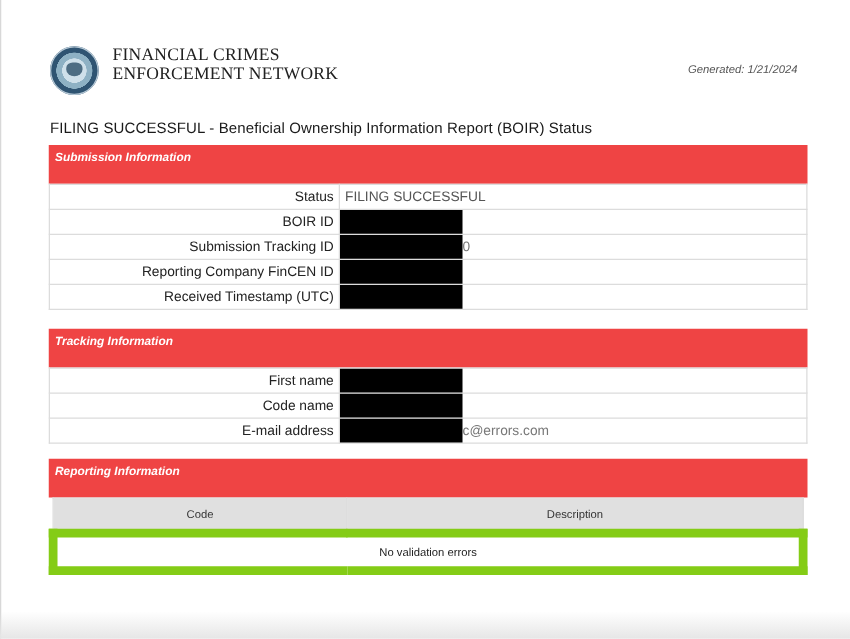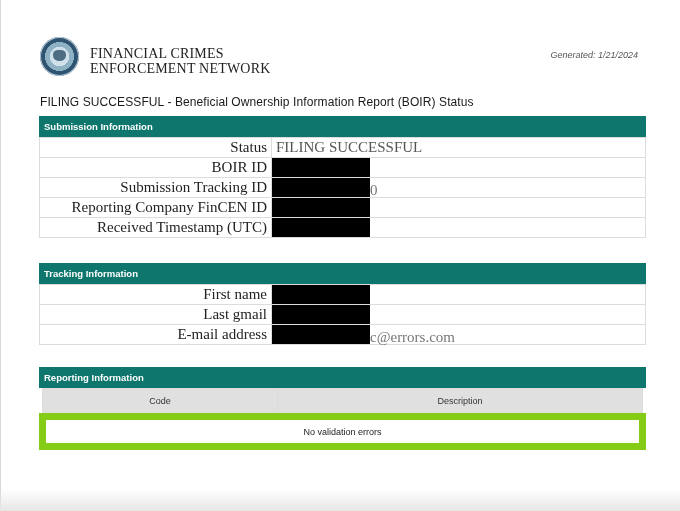--- a/index.html
+++ b/index.html
@@ -9,21 +9,21 @@
     font-family: "Liberation Sans", "DejaVu Sans", sans-serif;
     color: #222;
   }
   .left-edge {
     position: absolute; left: 0; top: 0; width: 1px; height: 511px; background: #d8d8d8;
   }
   .bottom-fade {
     position: absolute; left: 0; bottom: 0; width: 680px; height: 22px;
     background: linear-gradient(to bottom, rgba(235,235,235,0), #e6e6e6);
   }
-  .header { position: absolute; left: 40px; top: 37px; display: flex; align-items: flex-end; }
+  .header { position: absolute; left: 40px; top: 37px; display: flex; align-items: flex-start; }
   .seal {
     width: 39px; height: 39px; border-radius: 50%;
     background: radial-gradient(circle at 50% 50%, #cfe0ea 0 35%, #8eb1c4 36% 52%, #2f5472 53% 100%);
     position: relative; box-shadow: 0 0 0 1px #b7c9d6 inset;
   }
   .seal::after {
     content: ""; position: absolute; left: 13px; top: 13px; width: 13px; height: 11px;
     background: #4e6d83; border-radius: 40% 40% 50% 50%;
   }
   .agency {
@@ -31,24 +31,24 @@
     font-size: 14px; line-height: 15px; color: #222; letter-spacing: 0.2px;
   }
   .generated {
     position: absolute; right: 42px; top: 50px; font-size: 9px; color: #555; font-style: italic;
   }
   .page-title {
     position: absolute; left: 40px; top: 95px; font-size: 12px; color: #1a1a1a; letter-spacing: 0.1px;
   }
   .section { position: absolute; left: 39px; width: 607px; }
   .section-head {
-    background: #0f766e; color: #fff; font-weight: bold; font-size: 9.5px;
-    height: 21px; line-height: 21px; padding-left: 5px; box-sizing: border-box;
+    background: #ef4444; color: #fff; font-weight: bold; font-size: 9.5px;
+    height: 31px; line-height: 21px; padding-left: 5px; box-sizing: border-box; font-style: italic;
   }
-  table.kv { width: 100%; border-collapse: collapse; font-size: 15px; font-family: Liberation Serif, serif; }
+  table.kv { width: 100%; border-collapse: collapse; font-size: 11px; }
   table.kv td {
     border: 1px solid #dcdcdc; height: 20px; padding: 0 4px; box-sizing: border-box;
   }
   table.kv td.lbl { width: 232px; text-align: right; color: #222; }
   table.kv td.val { color: #555; position: relative; }
   .redact {
     position: absolute; left: 0; top: 0; width: 98px; height: 19px; background: #000;
   }
   .tail { position: absolute; left: 98px; top: 4px; color: #777; }
   table.grid { width: 100%; border-collapse: collapse; font-size: 9px; }
@@ -120,21 +120,21 @@
   <table class="kv">
     <tbody>
         <tr>
       <td class="lbl">First name</td>
       <td class="val">
             <span class="redact"></span>
             <span class="tail"></span>
           </td>
     </tr>
     <tr>
-      <td class="lbl">Last gmail</td>
+      <td class="lbl">Code name</td>
       <td class="val">
             <span class="redact"></span>
             <span class="tail"></span>
           </td>
     </tr>
     <tr>
       <td class="lbl">E-mail address</td>
       <td class="val">
             <span class="redact"></span>
             <span class="tail">c@errors.com</span>

